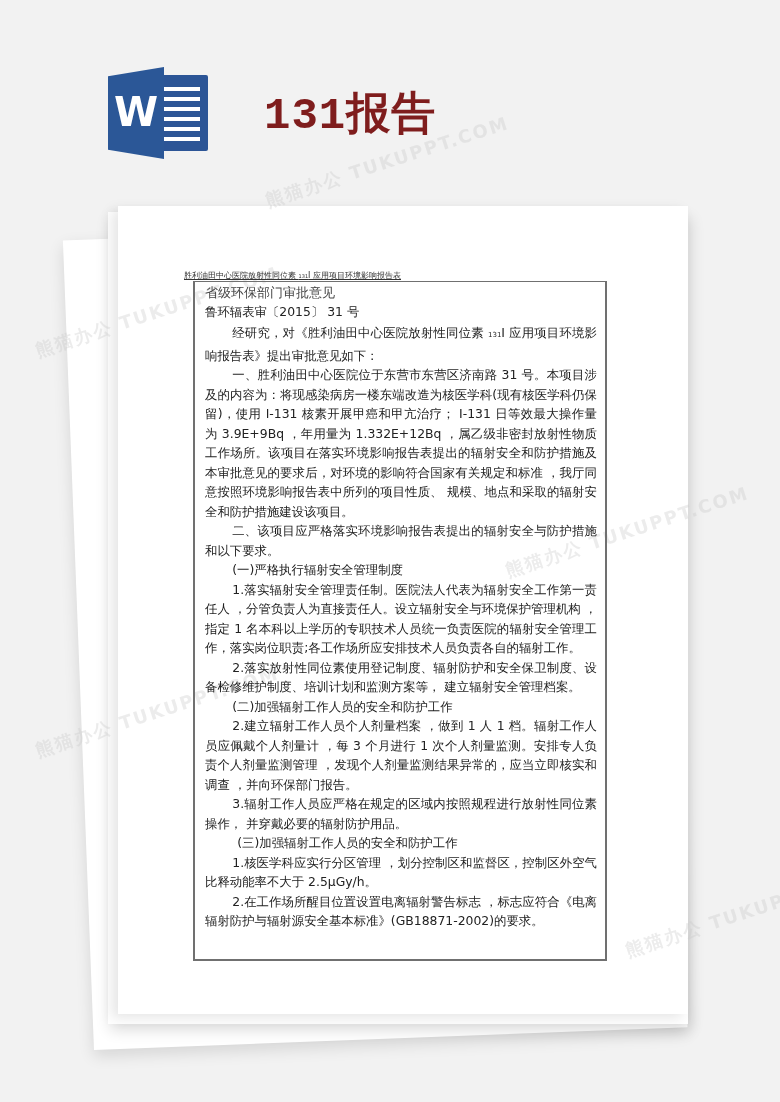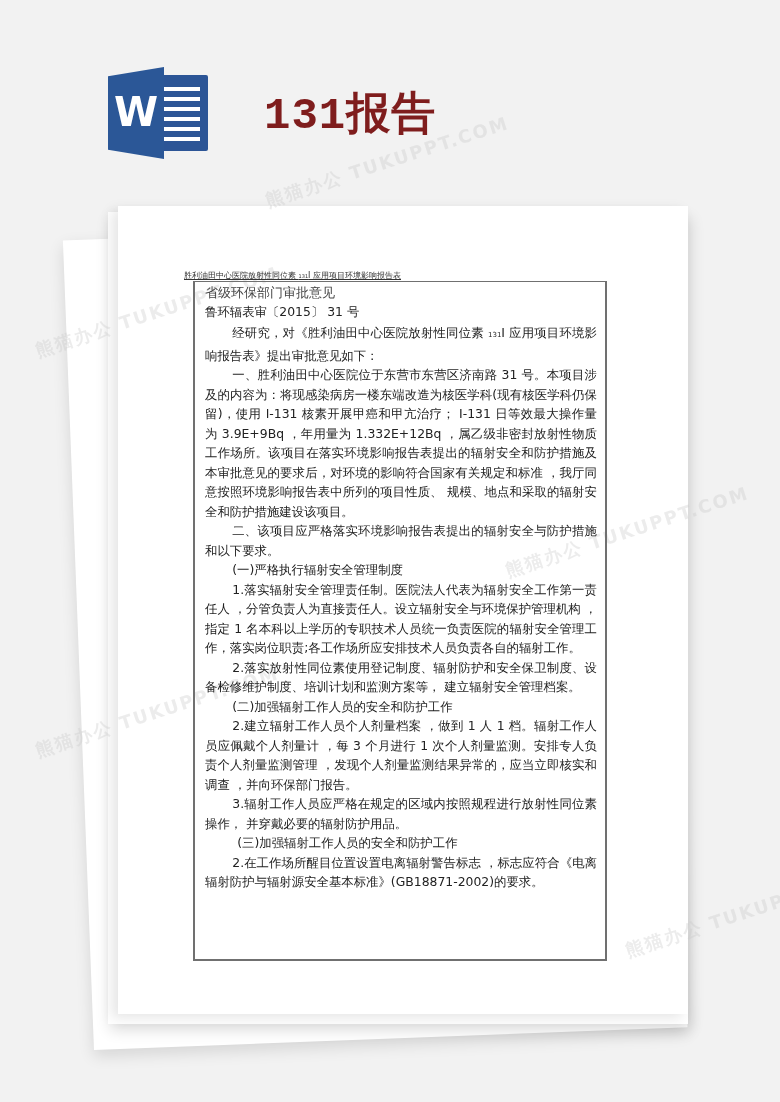--- a/index.html
+++ b/index.html
@@ -207,15 +207,16 @@
       <p class="para"><span>经研究，对《胜利油田中心医院放射性同位素 </span><span class="small-sub">131</span><span>I 应用项目环境影响报告表》提出审批意见如下：</span></p>
       <p class="para">一、胜利油田中心医院位于东营市东营区济南路 31 号。本项目涉及的内容为：将现感染病房一楼东端改造为核医学科(现有核医学科仍保留)，使用 I-131 核素开展甲癌和甲亢治疗； I-131 日等效最大操作量为 3.9E+9Bq ，年用量为 1.332E+12Bq ，属乙级非密封放射性物质工作场所。该项目在落实环境影响报告表提出的辐射安全和防护措施及本审批意见的要求后，对环境的影响符合国家有关规定和标准 ，我厅同意按照环境影响报告表中所列的项目性质、 规模、地点和采取的辐射安全和防护措施建设该项目。</p>
       <p class="para">二、该项目应严格落实环境影响报告表提出的辐射安全与防护措施和以下要求。</p>
       <p class="para">(一)严格执行辐射安全管理制度</p>
       <p class="para">1.落实辐射安全管理责任制。医院法人代表为辐射安全工作第一责任人 ，分管负责人为直接责任人。设立辐射安全与环境保护管理机构 ，指定 1 名本科以上学历的专职技术人员统一负责医院的辐射安全管理工作，落实岗位职责;各工作场所应安排技术人员负责各自的辐射工作。</p>
       <p class="para">2.落实放射性同位素使用登记制度、辐射防护和安全保卫制度、设备检修维护制度、培训计划和监测方案等， 建立辐射安全管理档案。</p>
       <p class="para">(二)加强辐射工作人员的安全和防护工作</p>
       <p class="para">2.建立辐射工作人员个人剂量档案 ，做到 1 人 1 档。辐射工作人员应佩戴个人剂量计 ，每 3 个月进行 1 次个人剂量监测。安排专人负责个人剂量监测管理 ，发现个人剂量监测结果异常的，应当立即核实和调查 ，并向环保部门报告。</p>
       <p class="para">3.辐射工作人员应严格在规定的区域内按照规程进行放射性同位素操作， 并穿戴必要的辐射防护用品。</p>
       <p class="para sub">(三)加强辐射工作人员的安全和防护工作</p>
+      <p class="para">1.核医学科应实行分区管理 ，划分控制区和监督区，控制区外空气比释动能率不大于 2.5μGy/h。</p>
       <p class="para">2.在工作场所醒目位置设置电离辐射警告标志 ，标志应符合《电离辐射防护与辐射源安全基本标准》(GB18871-2002)的要求。</p>
     </div>
 </div>
 
 </body></html>

